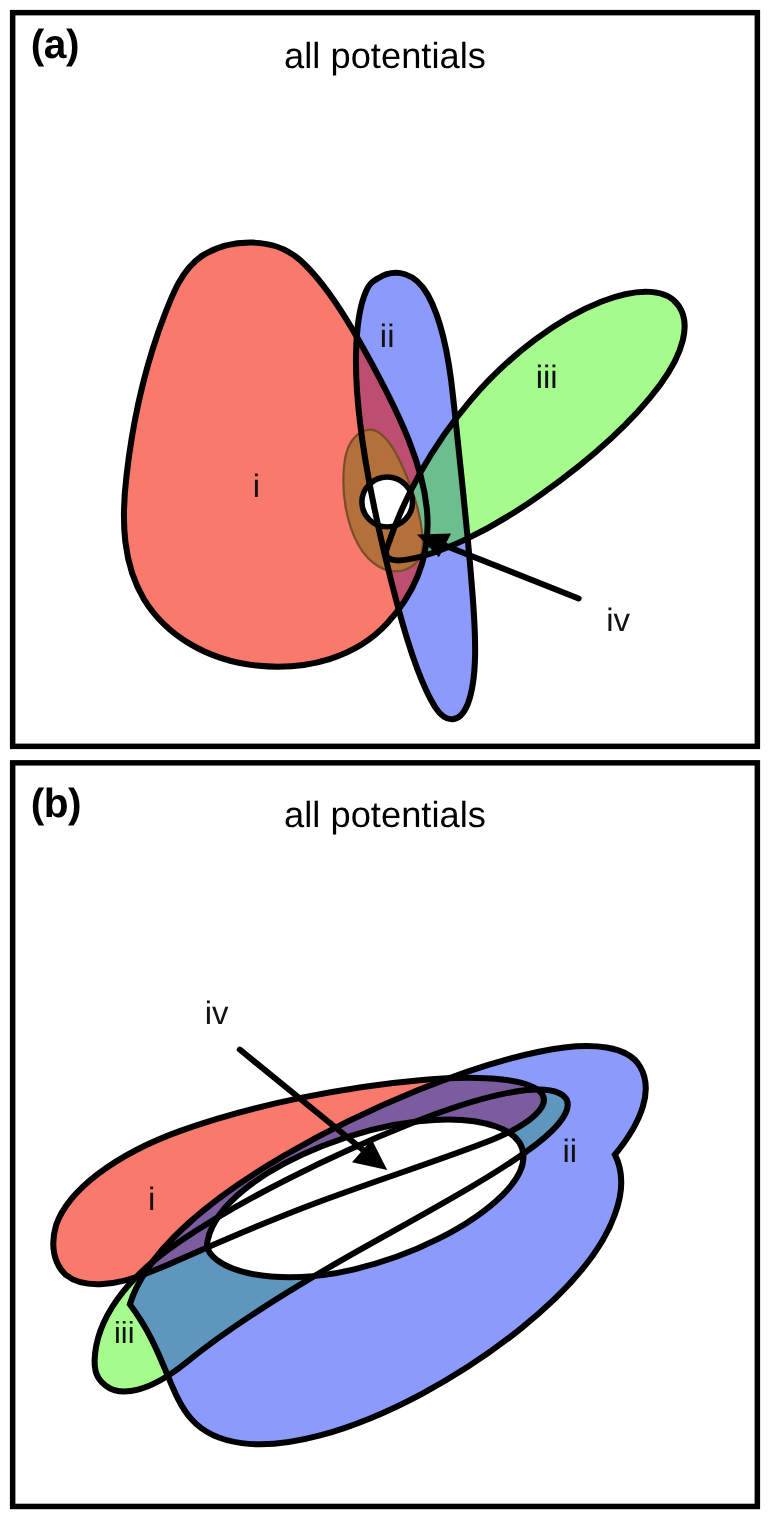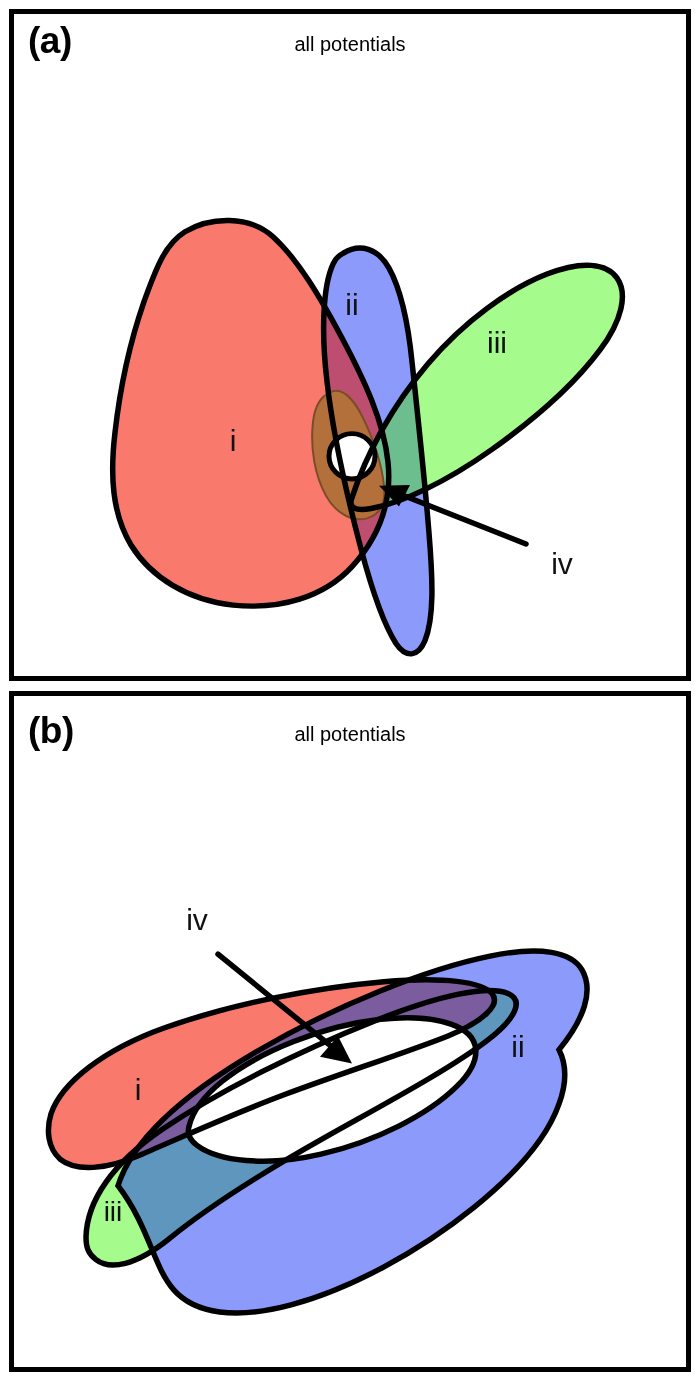--- a/index.html
+++ b/index.html
@@ -51,21 +51,21 @@
     letter-spacing: -0.5px;
     line-height: 1;
     user-select: none;
   }
   .panel-title {
     position: absolute;
     left: 0;
     right: 0;
     top: 20px;
     text-align: center;
-    font-size: 20px;
+    font-size: 33px;
     color: #000000;
     line-height: 1;
     user-select: none;
   }
   #panel-b .panel-tag { top: 16px; }
   #panel-b .panel-title { top: 28px; }
 
   .rlabel {
     font-family: "Liberation Sans", sans-serif;
     font-size: 30px;

